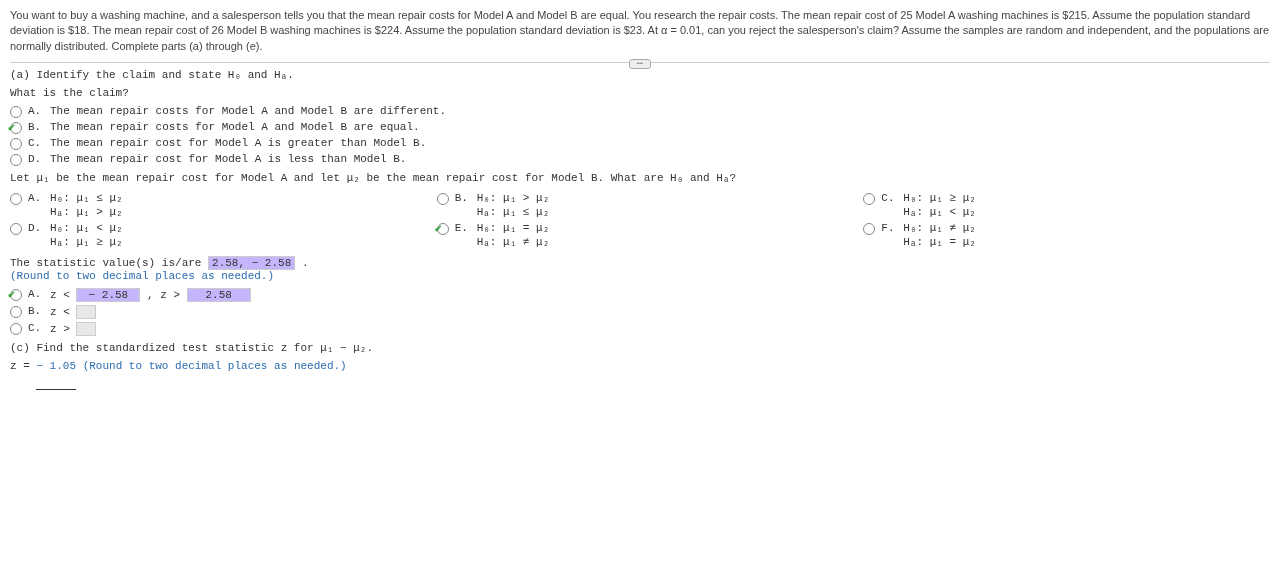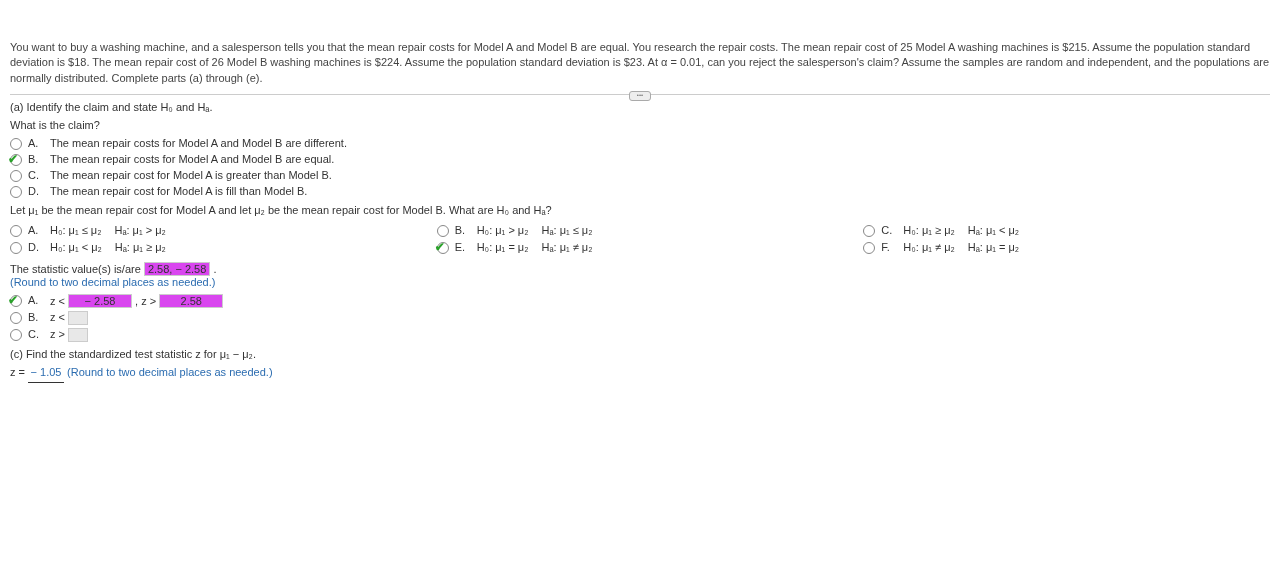--- a/index.html
+++ b/index.html
@@ -8,21 +8,20 @@
     color: #333;
     margin: 0;
     padding: 8px 10px;
     width: 1280px;
     box-sizing: border-box;
   }
   .problem-text {
     color: #444;
     line-height: 1.4;
     margin-bottom: 4px;
-    margin-top: 32px;
   }
   .divider {
     border-top: 1px solid #ccc;
     margin: 8px 0 6px;
     position: relative;
   }
   .divider-btn {
     position: absolute;
     top: -4px;
     left: 50%;
@@ -30,21 +29,21 @@
     width: 20px;
     height: 8px;
     border: 1px solid #aaa;
     border-radius: 3px;
     background: #eee;
     font-size: 6px;
     text-align: center;
     line-height: 6px;
     color: #777;
   }
-  .section { margin: 0 0; }
+  .section { margin: 0 0; font-family: Liberation Mono, monospace; }
   .prompt, .sub-prompt { color: #333; margin: 6px 0; }
   .instruction { color: #2b6cb0; }
   .choices { margin: 6px 0; }
   .choice-row {
     display: flex;
     align-items: flex-start;
     gap: 6px;
     margin: 3px 0;
   }
   .radio {
@@ -67,35 +66,35 @@
     font-weight: bold;
   }
   .cletter { width: 16px; }
   .hyp-grid {
     display: grid;
     grid-template-columns: 1fr 1fr 1fr;
     gap: 4px 20px;
     margin: 8px 0;
   }
   .hyp-cell { display: flex; gap: 6px; align-items: flex-start; }
-  .hyp-lines { display: flex; flex-direction: row; gap: 13px; text-align: center; }
+  .hyp-lines { display: flex; flex-direction: column; gap: 2px; text-align: center; }
   .answer-box {
     display: inline-block;
     min-width: 56px;
     padding: 0 3px;
-    background: #d946ef;
+    background: #c4b5fd;
     border: 1px solid #ccc;
     text-align: center;
   }
   .answer-underline {
     display: inline-block;
     min-width: 36px;
     border-bottom: 1px solid #333;
     text-align: center;
-    padding-bottom: 4px;
+    padding-bottom: 17px;
     color: #2b6cb0;
   }
   .empty-box {
     display: inline-block;
     width: 18px;
     height: 12px;
     background: #e8e8e8;
     border: 1px solid #ccc;
     vertical-align: middle;
   }
@@ -125,21 +124,21 @@
       <span>The mean repair costs for Model A and Model B are equal.</span>
     </div>
     <div class="choice-row">
       <span class="radio"></span>
       <span class="cletter">C.</span>
       <span>The mean repair cost for Model A is greater than Model B.</span>
     </div>
     <div class="choice-row">
       <span class="radio"></span>
       <span class="cletter">D.</span>
-      <span>The mean repair cost for Model A is fill than Model B.</span>
+      <span>The mean repair cost for Model A is less than Model B.</span>
     </div>
   </div>
 
   <div class="sub-prompt">Let μ₁ be the mean repair cost for Model A and let μ₂ be the mean repair cost for Model B. What are H₀ and Hₐ?</div>
 
   <div class="hyp-grid">
     <div class="hyp-cell">
       <span class="radio"></span>
       <span class="cletter">A.</span>
       <div class="hyp-lines">

